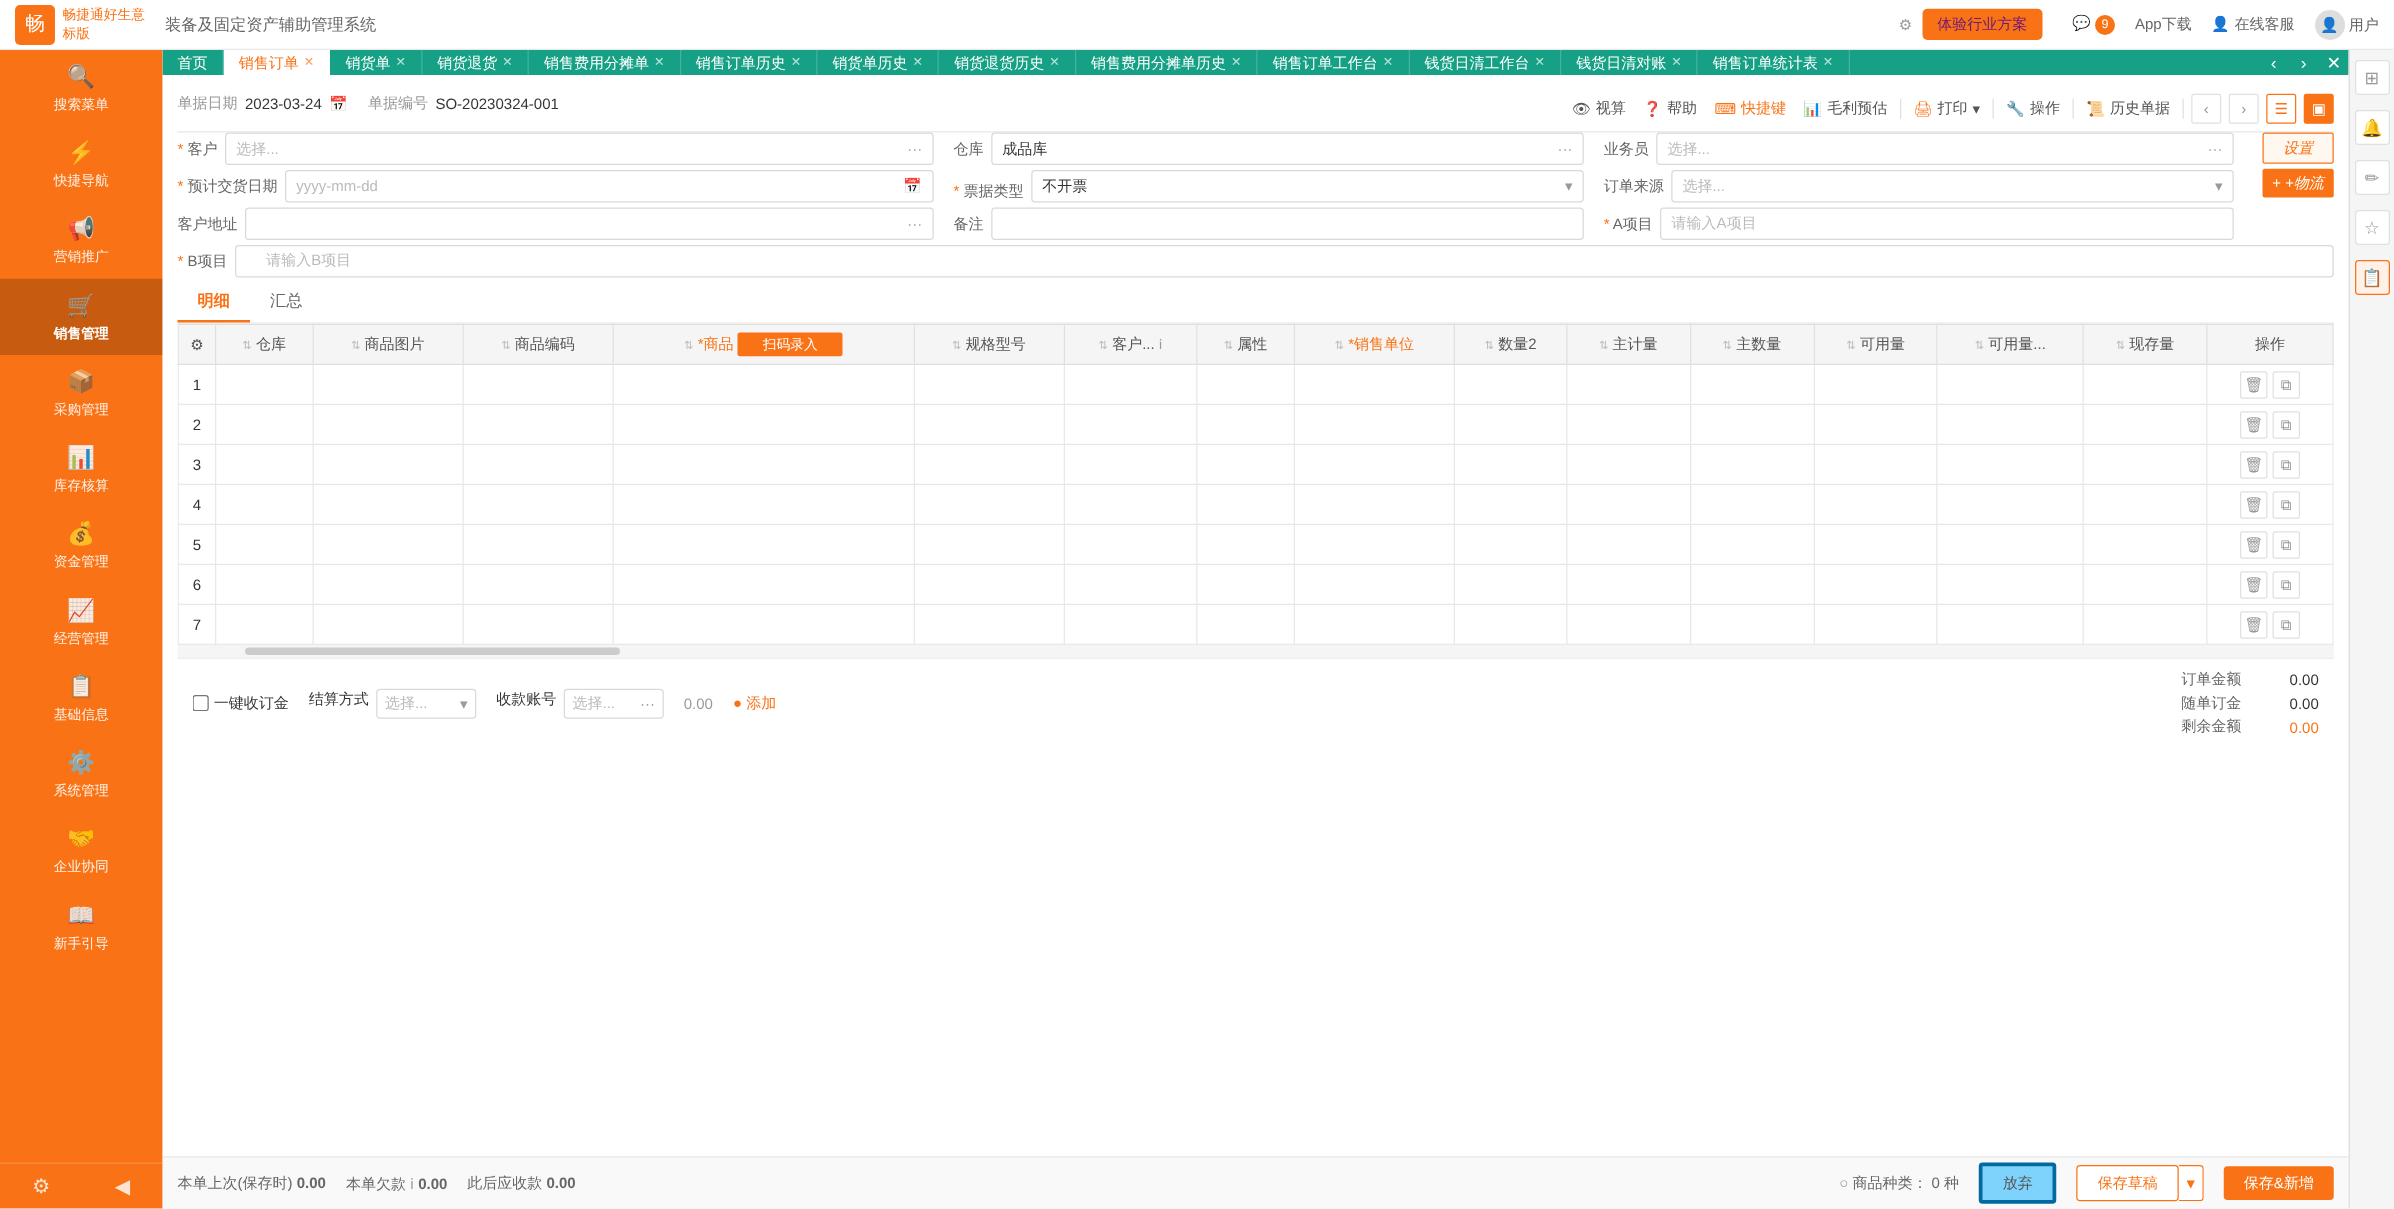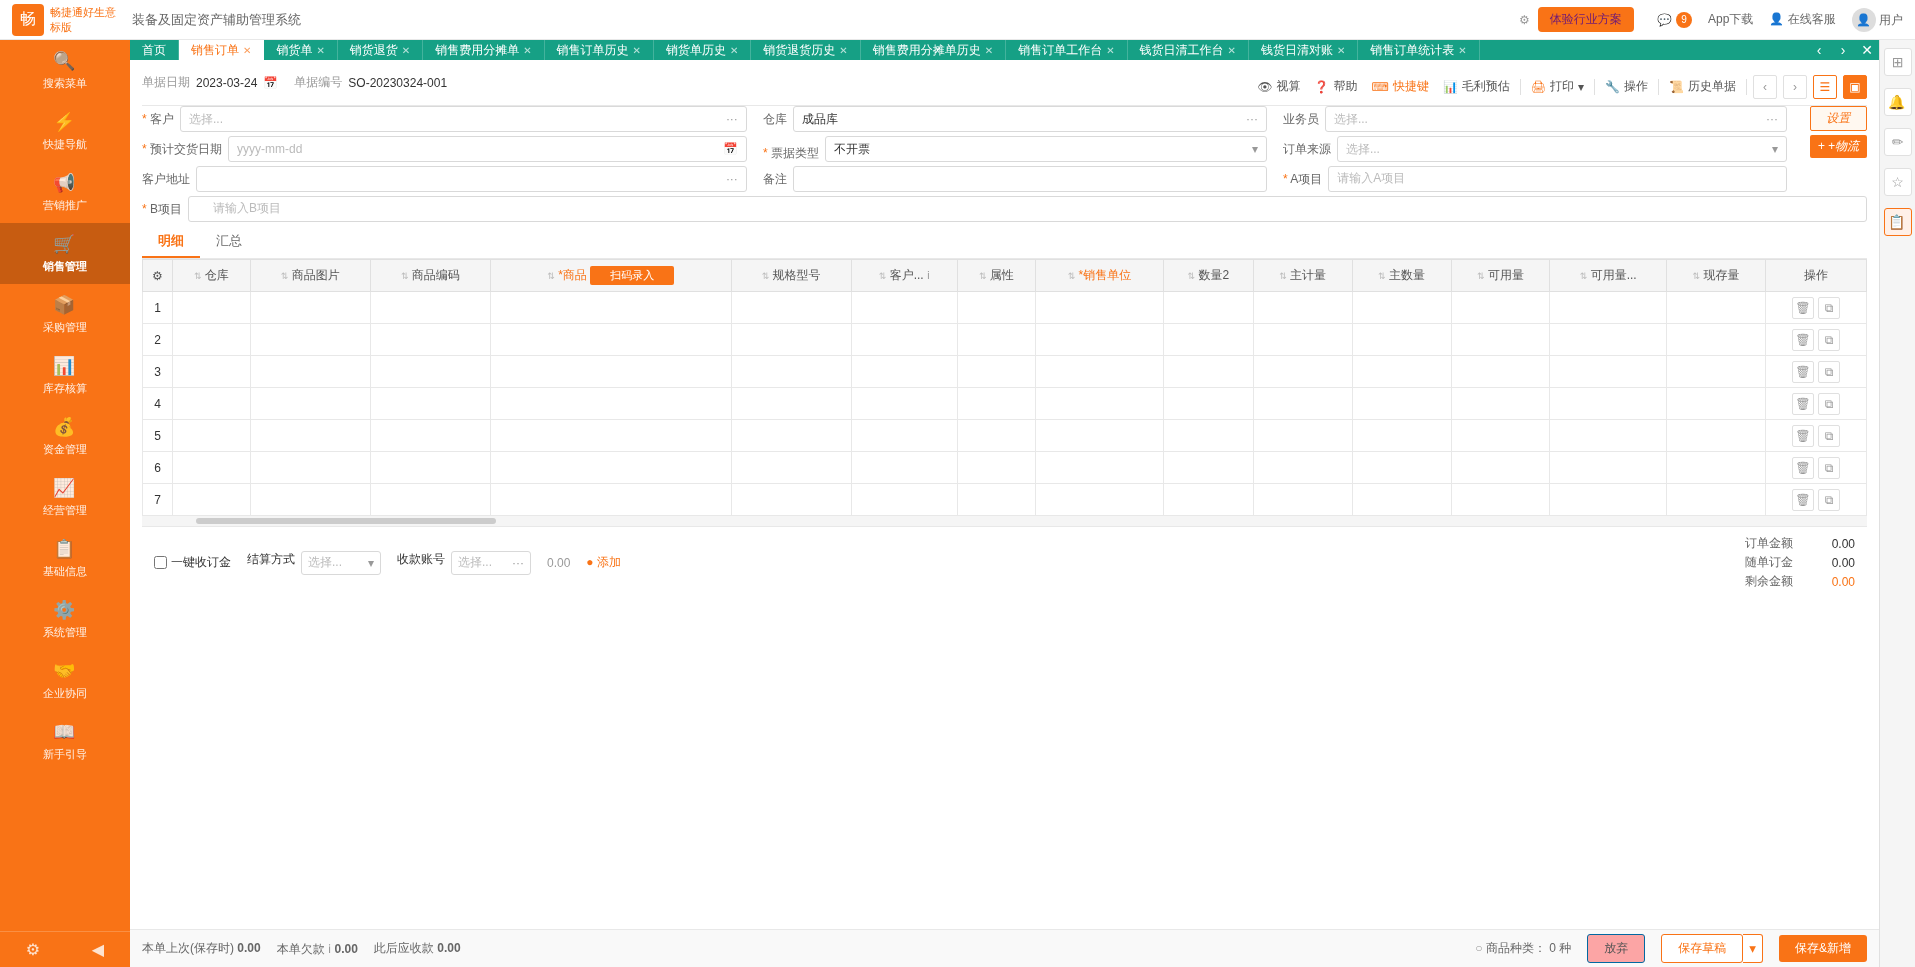--- a/index.html
+++ b/index.html
@@ -77,21 +77,21 @@
     .checkbox-label { display: flex; align-items: center; gap: 4px; }
     .bottom-select { border: 1px solid #d9d9d9; border-radius: 3px; padding: 2px 6px; height: 24px; font-size: 12px; color: #bbb; display: flex; align-items: center; gap: 4px; min-width: 80px; cursor: pointer; }
     .add-link { color: #f97316; cursor: pointer; }
     .amount-zero { color: #999; }
 
     
     .bottom-summary { margin-left: auto; display: flex; flex-direction: column; align-items: flex-end; gap: 2px; font-size: 12px; }
     .summary-row { display: flex; gap: 12px; align-items: center; }
     .summary-label { color: #666; }
     .summary-val { color: #333; min-width: 50px; text-align: right; }
-    .btn-discard { border: 1px solid #0369a1; background: #fca5a5; color: #555; padding: 5px 16px; border-radius: 3px; cursor: pointer; font-size: 12px; }
+    .btn-discard { border: 3px solid #0369a1; background: #7dd3fc; color: #555; padding: 5px 16px; border-radius: 3px; cursor: pointer; font-size: 12px; }
     .btn-save-draft { border: 1px solid #f97316; background: #fff; color: #f97316; padding: 5px 16px; border-radius: 3px; cursor: pointer; font-size: 12px; position: relative; }
     .btn-save-new { background: #f97316; color: #fff; border: none; padding: 5px 16px; border-radius: 3px; cursor: pointer; font-size: 12px; }
 
     
     .status-footer { display: flex; align-items: center; justify-content: space-between; padding: 4px 12px; background: #f9f9f9; border-top: 1px solid #e8e8e8; font-size: 12px; color: #666; flex-shrink: 0; }
 
     
     .right-panel { width: 36px; background: #f5f5f5; border-left: 1px solid #e0e0e0; display: flex; flex-direction: column; align-items: center; padding-top: 8px; gap: 12px; flex-shrink: 0; }
     .right-icon { width: 28px; height: 28px; border: 1px solid #e0e0e0; border-radius: 3px; display: flex; align-items: center; justify-content: center; cursor: pointer; background: #fff; color: #999; font-size: 14px; }
     .right-icon.orange { border-color: #f97316; color: #f97316; }

